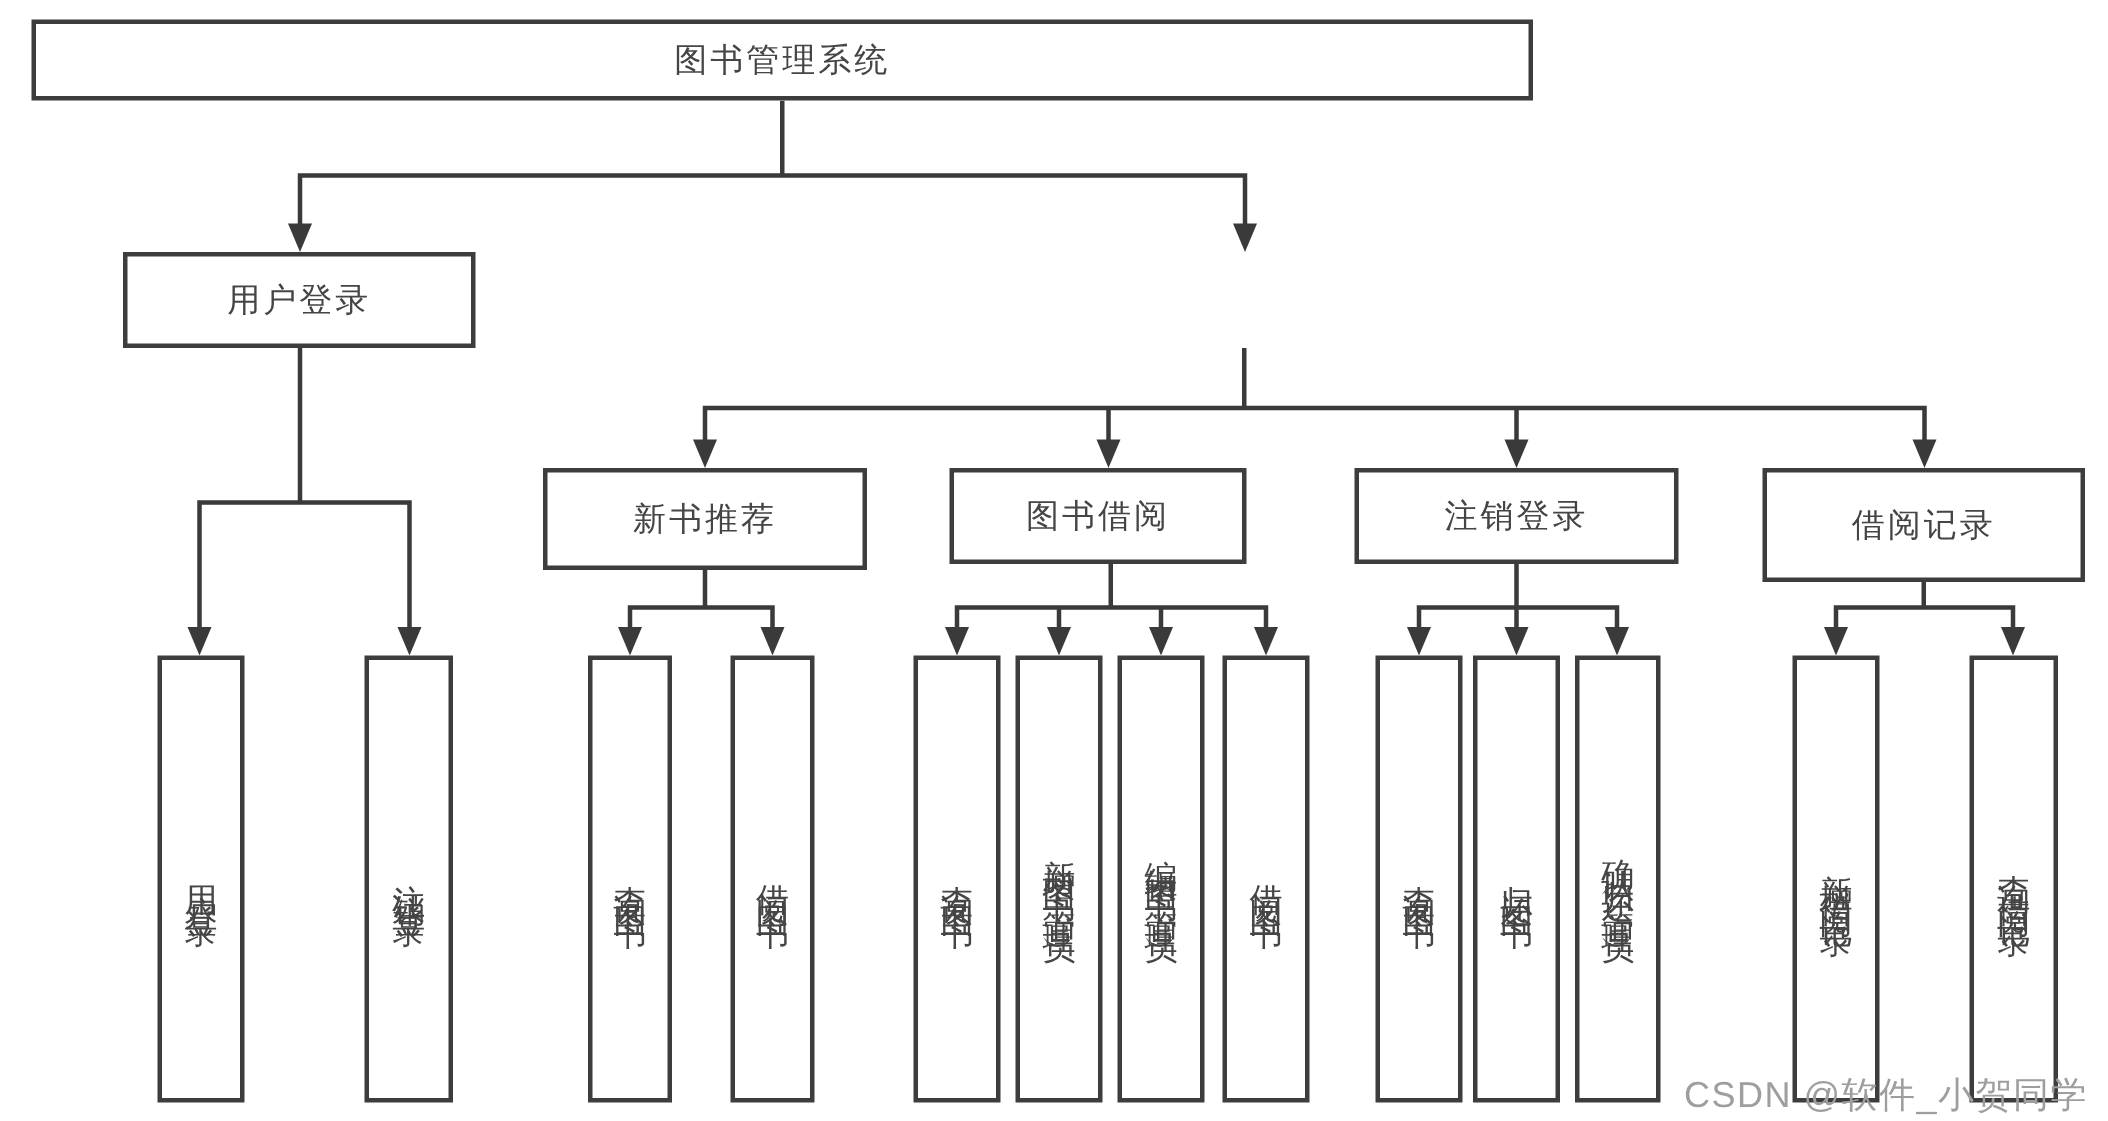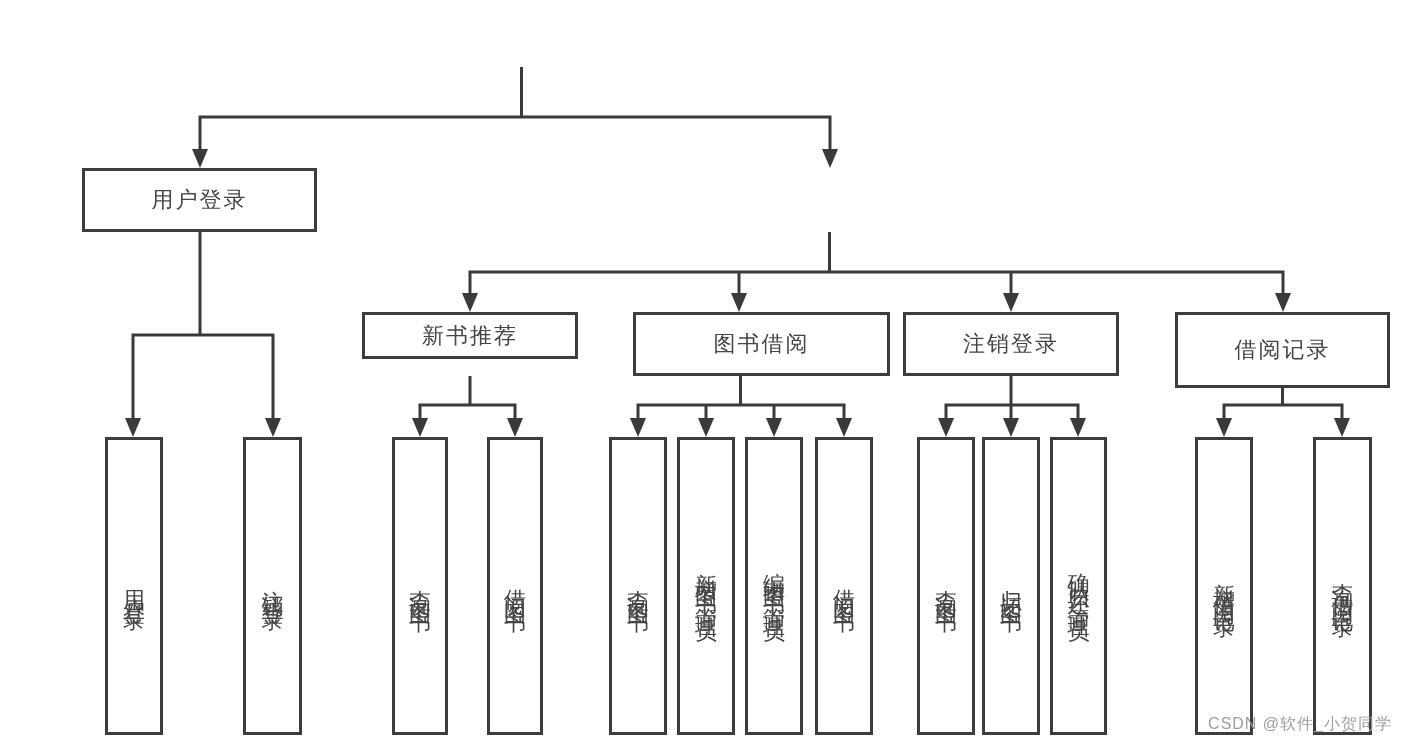--- a/index.html
+++ b/index.html
@@ -42,21 +42,21 @@
     writing-mode: vertical-rl;
     font-size: 22px;
     letter-spacing: 7px;
     line-height: 1;
     text-align: center;
   }
   .watermark {
     position: absolute;
     right: 13px;
     top: 714px;
-    font-size: 16px;
+    font-size: 24px;
     color: #9e9e9e;
     z-index: 3;
     white-space: nowrap;
     letter-spacing: 1px;
   }
 </style>
 </head>
 <body>
 
 <div class="canvas">
@@ -101,25 +101,26 @@
 
       <polygon points="938,418 954,418 946,437"></polygon>
       <polygon points="1003,418 1019,418 1011,437"></polygon>
       <polygon points="1070,418 1086,418 1078,437"></polygon>
 
       <polygon points="1216,418 1232,418 1224,437"></polygon>
       <polygon points="1334,418 1350,418 1342,437"></polygon>
     </g>
   </svg>
 
+  <div class="node h" style="left:21px; top:13px; width:1001px; height:54px;">图书管理系统</div>
 
   <div class="node h" style="left:82px; top:168px; width:235px; height:64px;">用户登录</div>
 
-  <div class="node h" style="left:362px; top:312px; width:216px; height:47px;">新书推荐</div>
-  <div class="node h" style="left:633px; top:312px; width:257px; height:64px;">图书借阅</div>
+  <div class="node h" style="left:362px; top:312px; width:216px; height:68px;">新书推荐</div>
+  <div class="node h" style="left:633px; top:312px; width:198px; height:64px;">图书借阅</div>
   <div class="node h" style="left:903px; top:312px; width:216px; height:64px;">注销登录</div>
   <div class="node h" style="left:1175px; top:312px; width:215px; height:76px;">借阅记录</div>
 
   <div class="node v" style="left:105px; top:437px; width:58px; height:298px;">用户登录</div>
   <div class="node v" style="left:243px; top:437px; width:59px; height:298px;">注销登录</div>
 
   <div class="node v" style="left:392px; top:437px; width:56px; height:298px;">查询图书</div>
   <div class="node v" style="left:487px; top:437px; width:56px; height:298px;">借阅图书</div>
 
   <div class="node v" style="left:609px; top:437px; width:58px; height:298px;">查询图书</div>

